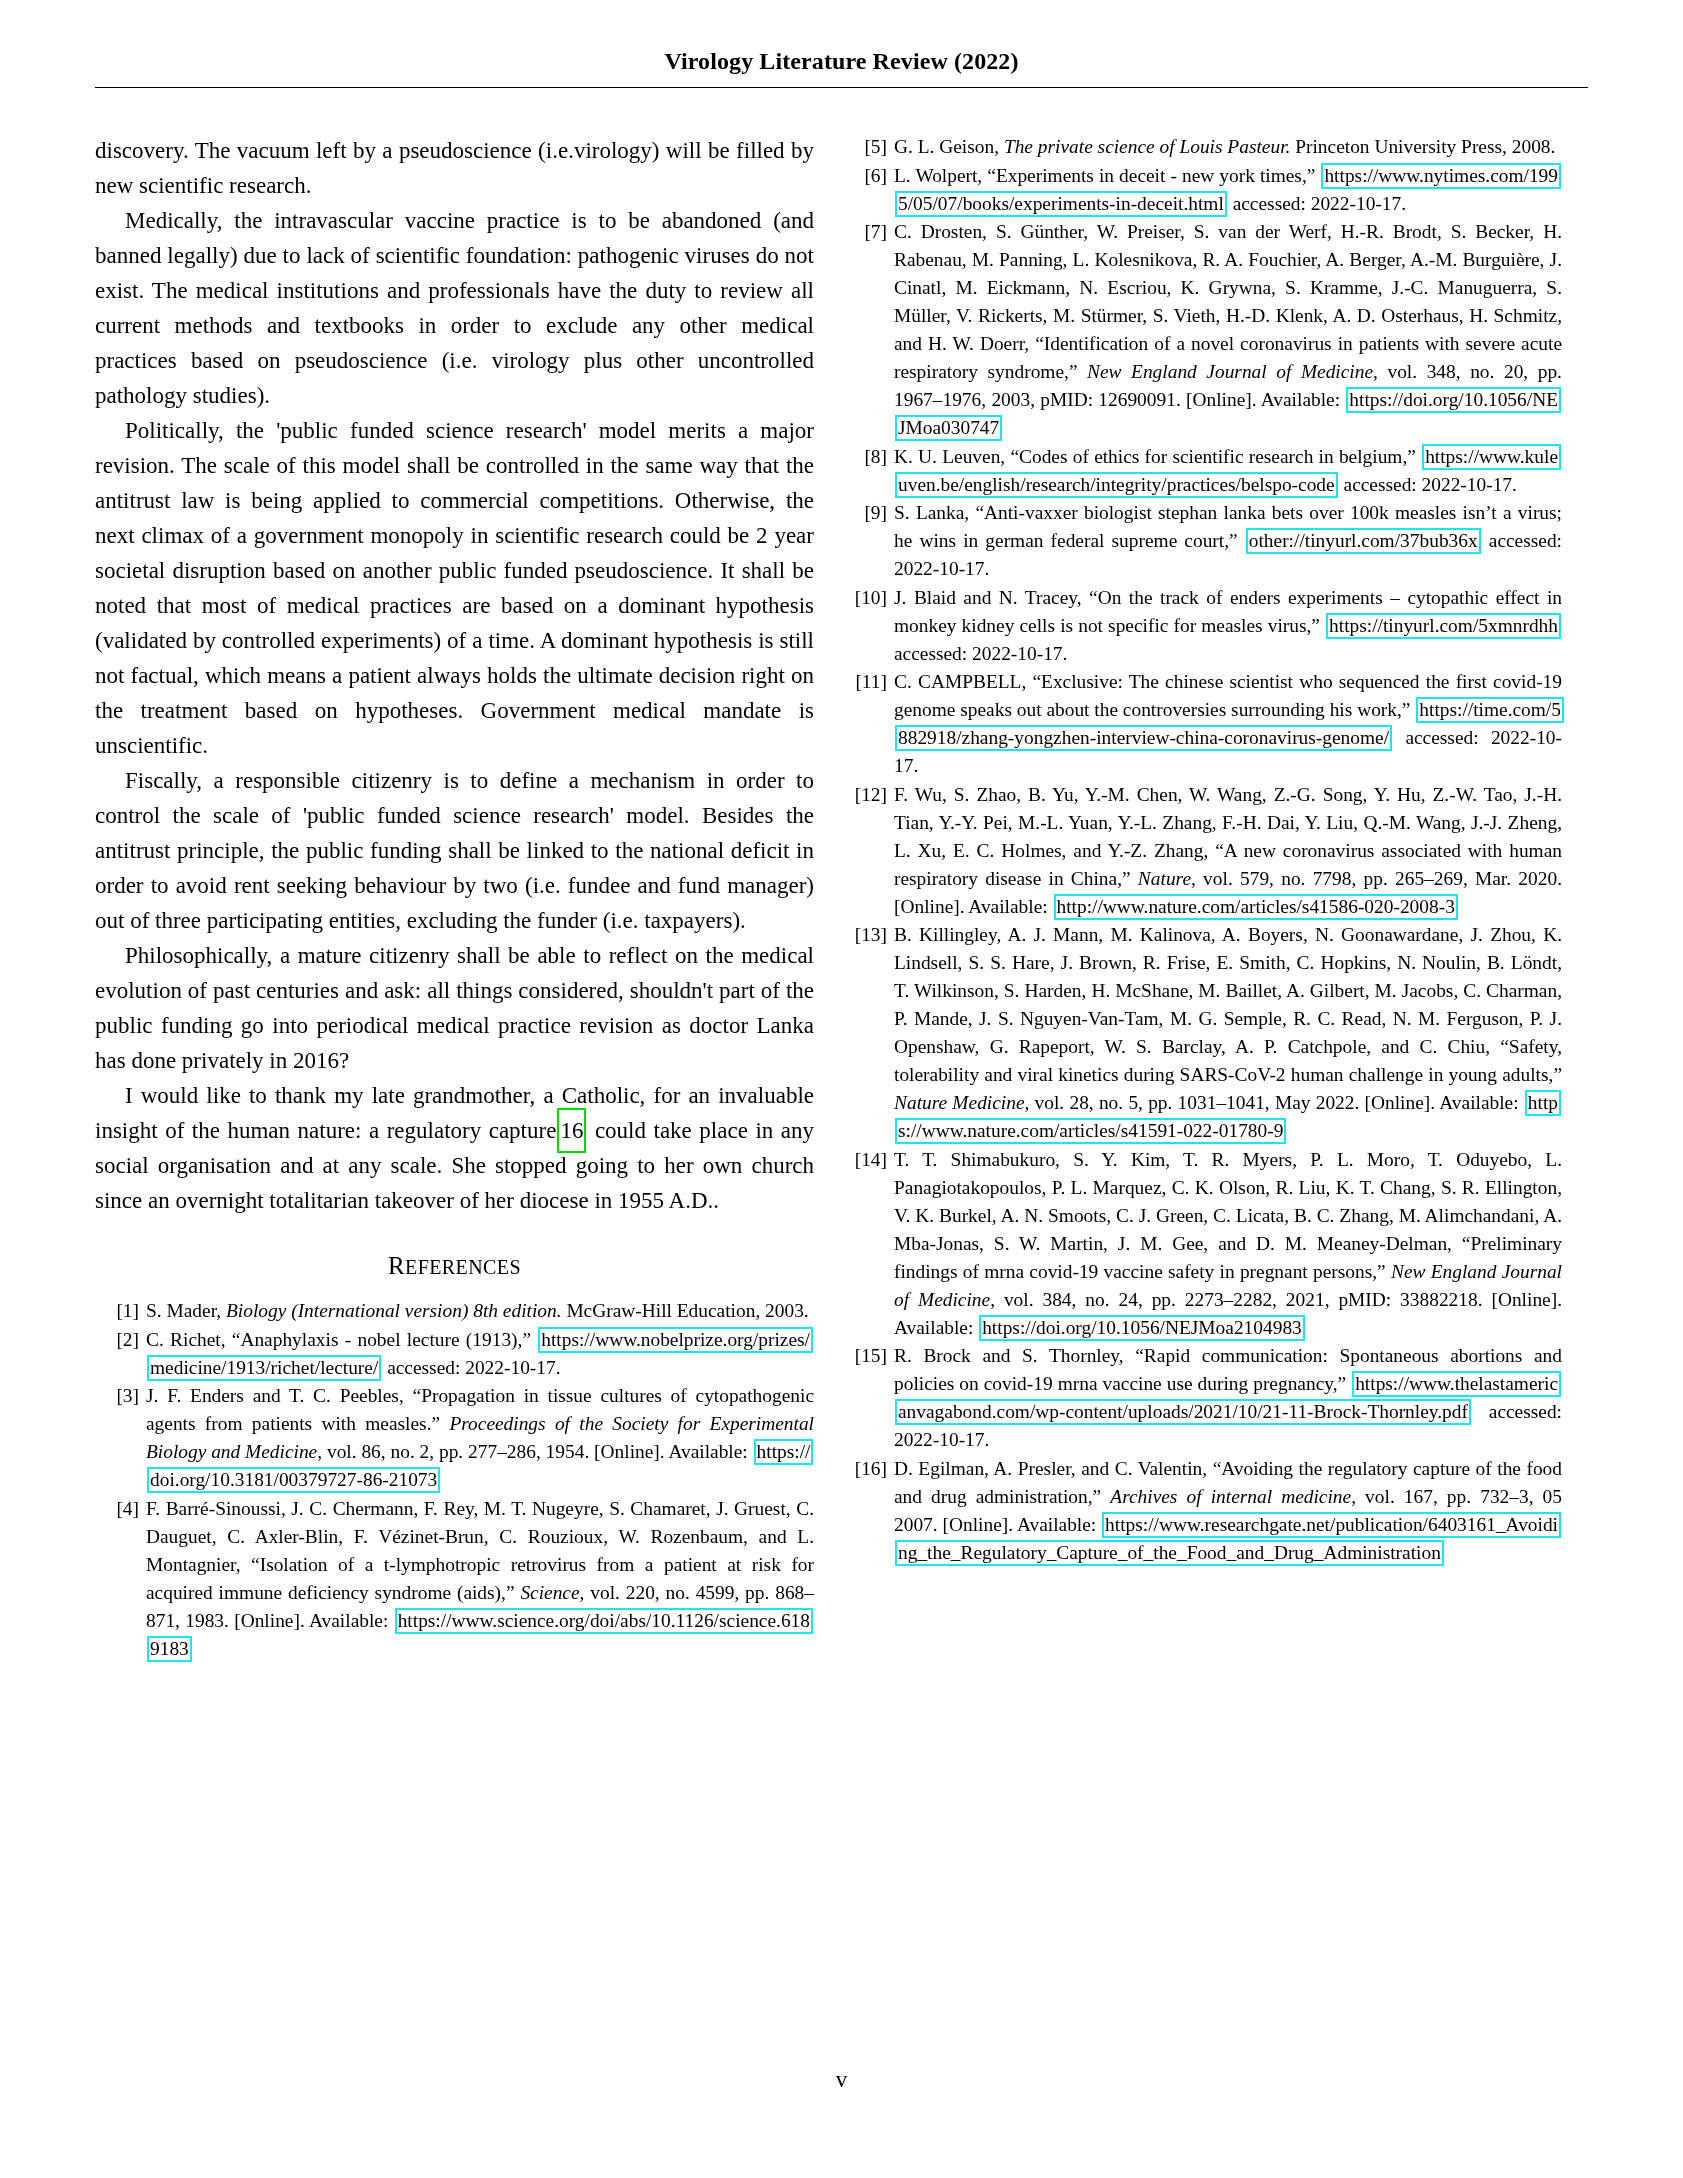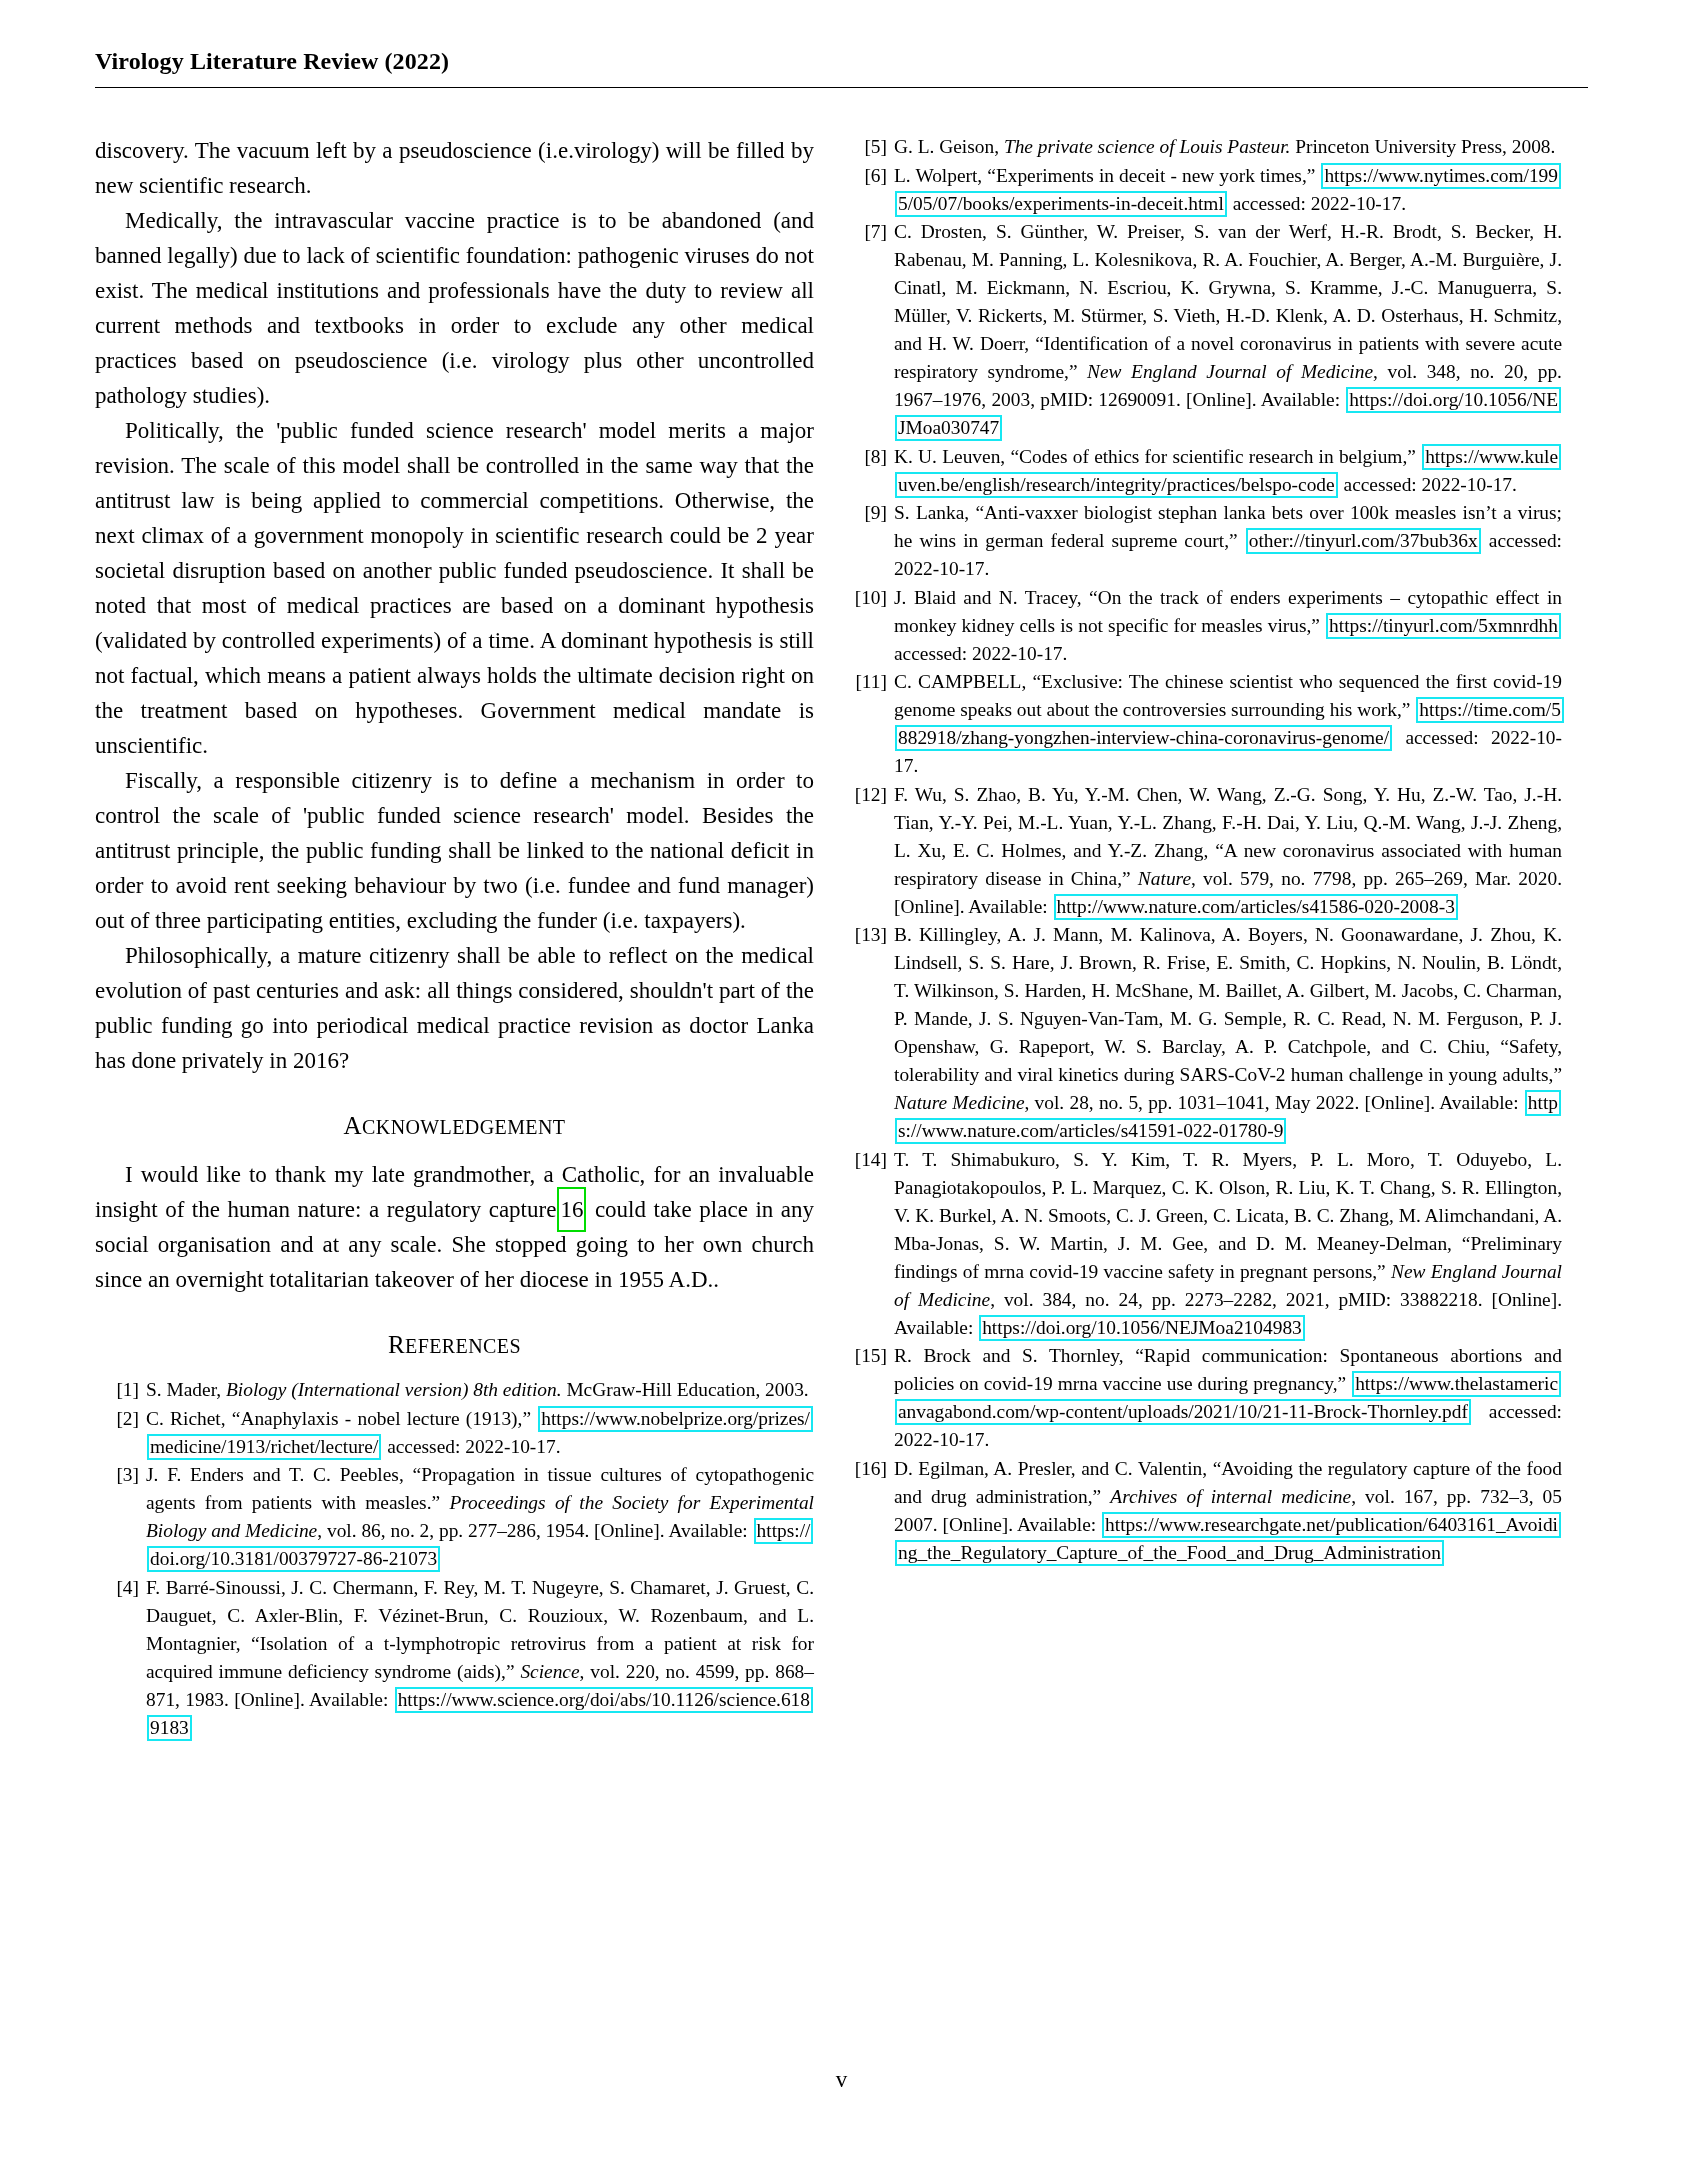--- a/index.html
+++ b/index.html
@@ -17,21 +17,21 @@
     box-sizing: border-box;
     overflow: hidden;
   }
 
   
   .header {
     position: absolute;
     top: 48px;
     left: 95px;
     right: 95px;
-    text-align: left;
+    text-align: center;
     font-weight: bold;
     font-size: 24px;
     letter-spacing: 0.1px;
   }
   .header-rule {
     position: absolute;
     top: 87px;
     left: 95px;
     right: 95px;
     border-top: 1.6px solid #000;
@@ -153,23 +153,20 @@
   <div class="columns">
 
     <div class="col">
 
       <p class="body noindent">discovery. The vacuum left by a pseudoscience (i.e.virology) will be filled by new scientific research.</p>
       <p class="body">Medically, the intravascular vaccine practice is to be abandoned (and banned legally) due to lack of scientific foundation: pathogenic viruses do not exist. The medical institutions and professionals have the duty to review all current methods and textbooks in order to exclude any other medical practices based on pseudoscience (i.e. virology plus other uncontrolled pathology studies).</p>
       <p class="body">Politically, the 'public funded science research' model merits a major revision. The scale of this model shall be controlled in the same way that the antitrust law is being applied to commercial competitions. Otherwise, the next climax of a government monopoly in scientific research could be 2 year societal disruption based on another public funded pseudoscience. It shall be noted that most of medical practices are based on a dominant hypothesis (validated by controlled experiments) of a time. A dominant hypothesis is still not factual, which means a patient always holds the ultimate decision right on the treatment based on hypotheses. Government medical mandate is unscientific.</p>
       <p class="body">Fiscally, a responsible citizenry is to define a mechanism in order to control the scale of 'public funded science research' model. Besides the antitrust principle, the public funding shall be linked to the national deficit in order to avoid rent seeking behaviour by two (i.e. fundee and fund manager) out of three participating entities, excluding the funder (i.e. taxpayers).</p>
       <p class="body">Philosophically, a mature citizenry shall be able to reflect on the medical evolution of past centuries and ask: all things considered, shouldn't part of the public funding go into periodical medical practice revision as doctor Lanka has done privately in 2016?</p>
 
-      <h2 class="section">
-        <span class="initial">A</span><span class="rest">CKNOWLEDGEMENT</span>
-      </h2>
 
       <p class="body"><span>I would like to thank my late grandmother, a Catholic, for an invaluable insight of the human nature: a regulatory capture</span><a class="citeref" href="#">16</a> <span>could take place in any social organisation and at any scale. She stopped going to her own church since an overnight totalitarian takeover of her diocese in 1955 A.D..</span></p>
 
       <h2 class="section">
         <span class="initial">R</span><span class="rest">EFERENCES</span>
       </h2>
 
       <ul class="refs" id="refs-left">
           <li><span class="num">[1]</span><span>S. Mader, </span><em>Biology (International version) 8th edition.</em><span>  McGraw-Hill Education, 2003.</span></li>
           <li><span class="num">[2]</span><span>C. Richet, “Anaphylaxis - nobel lecture (1913),” </span><a class="link" href="#">https://www.nobelprize.org/prizes/medicine/1913/richet/lecture/</a><span> accessed: 2022-10-17.</span></li>

